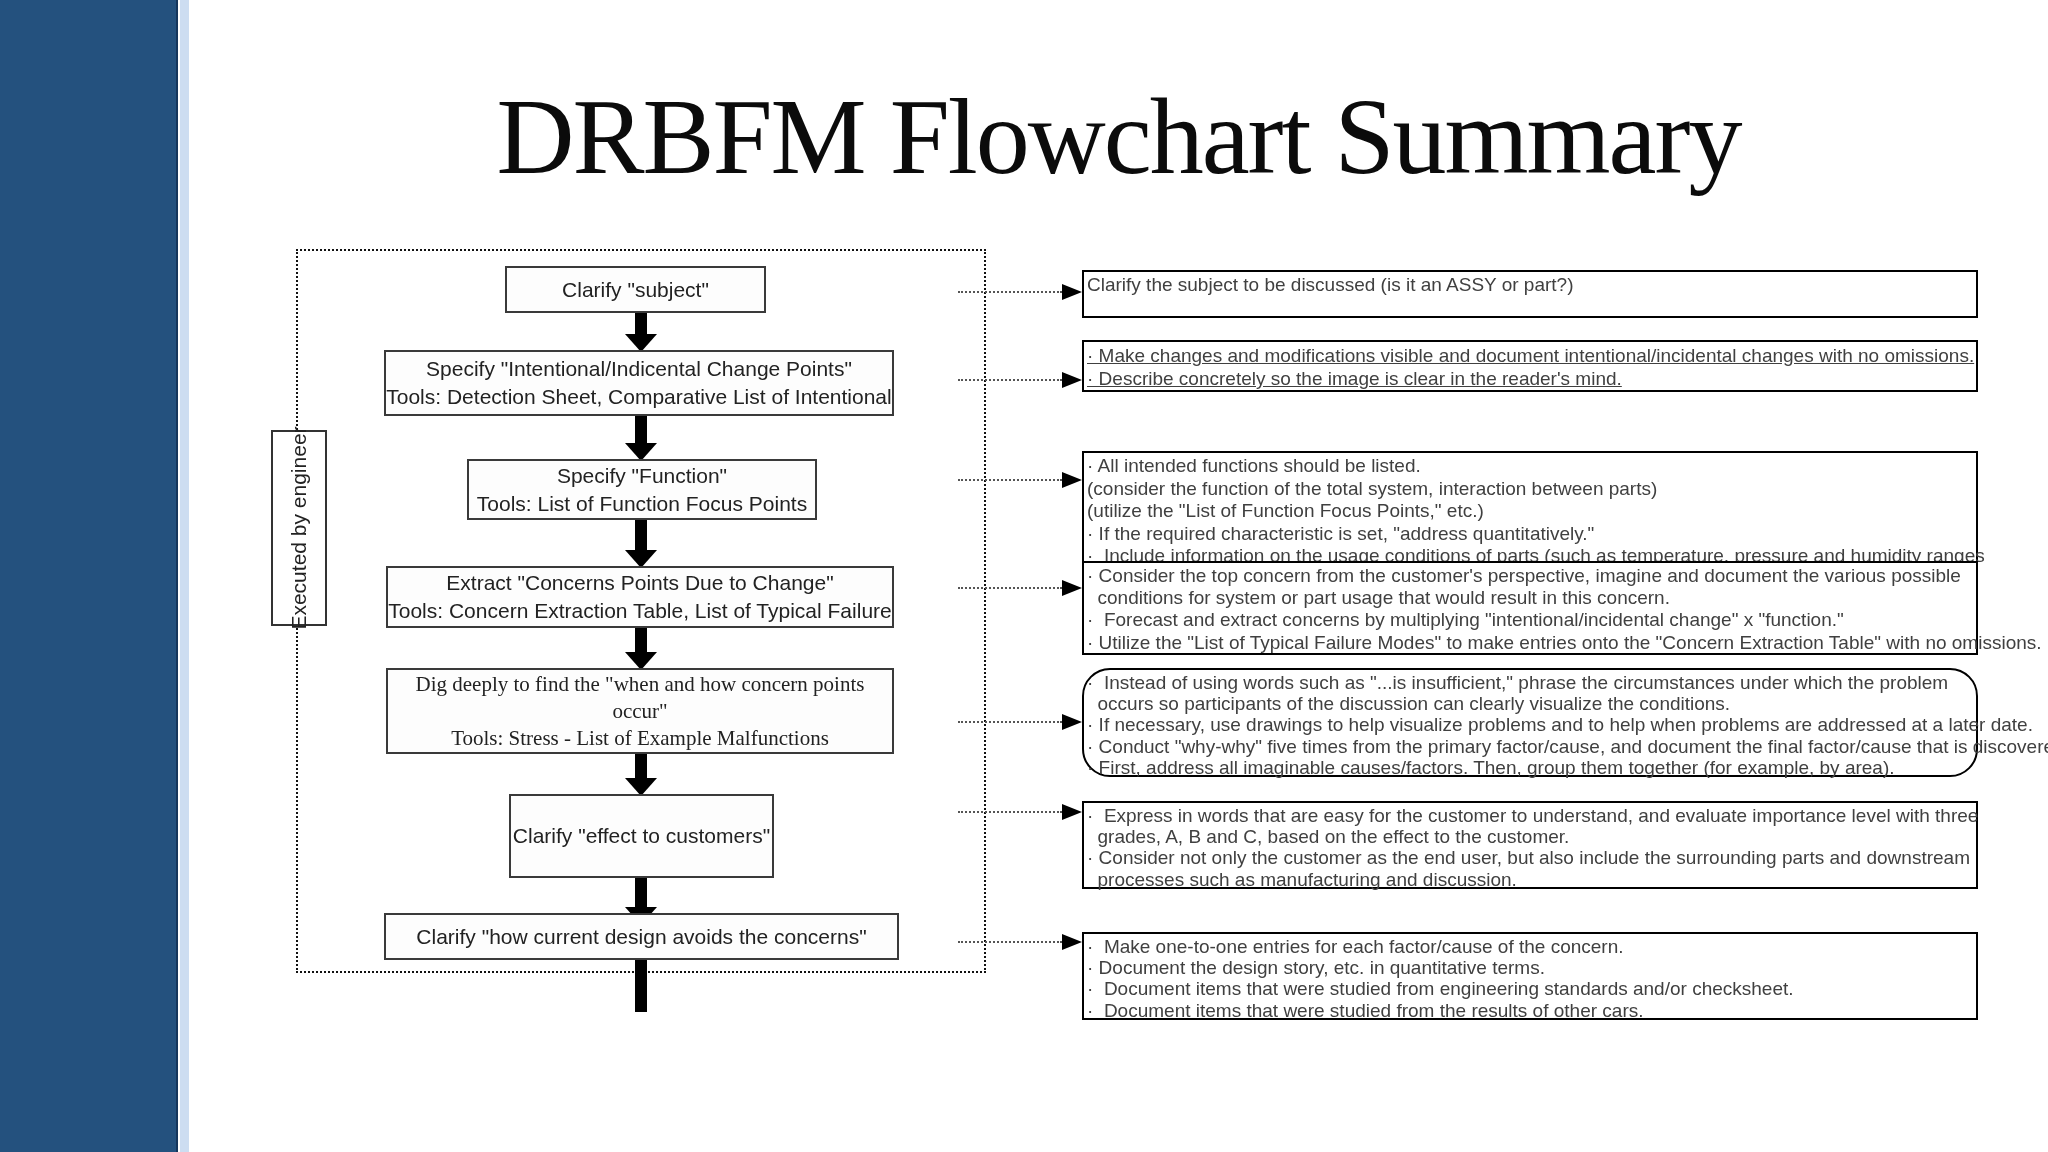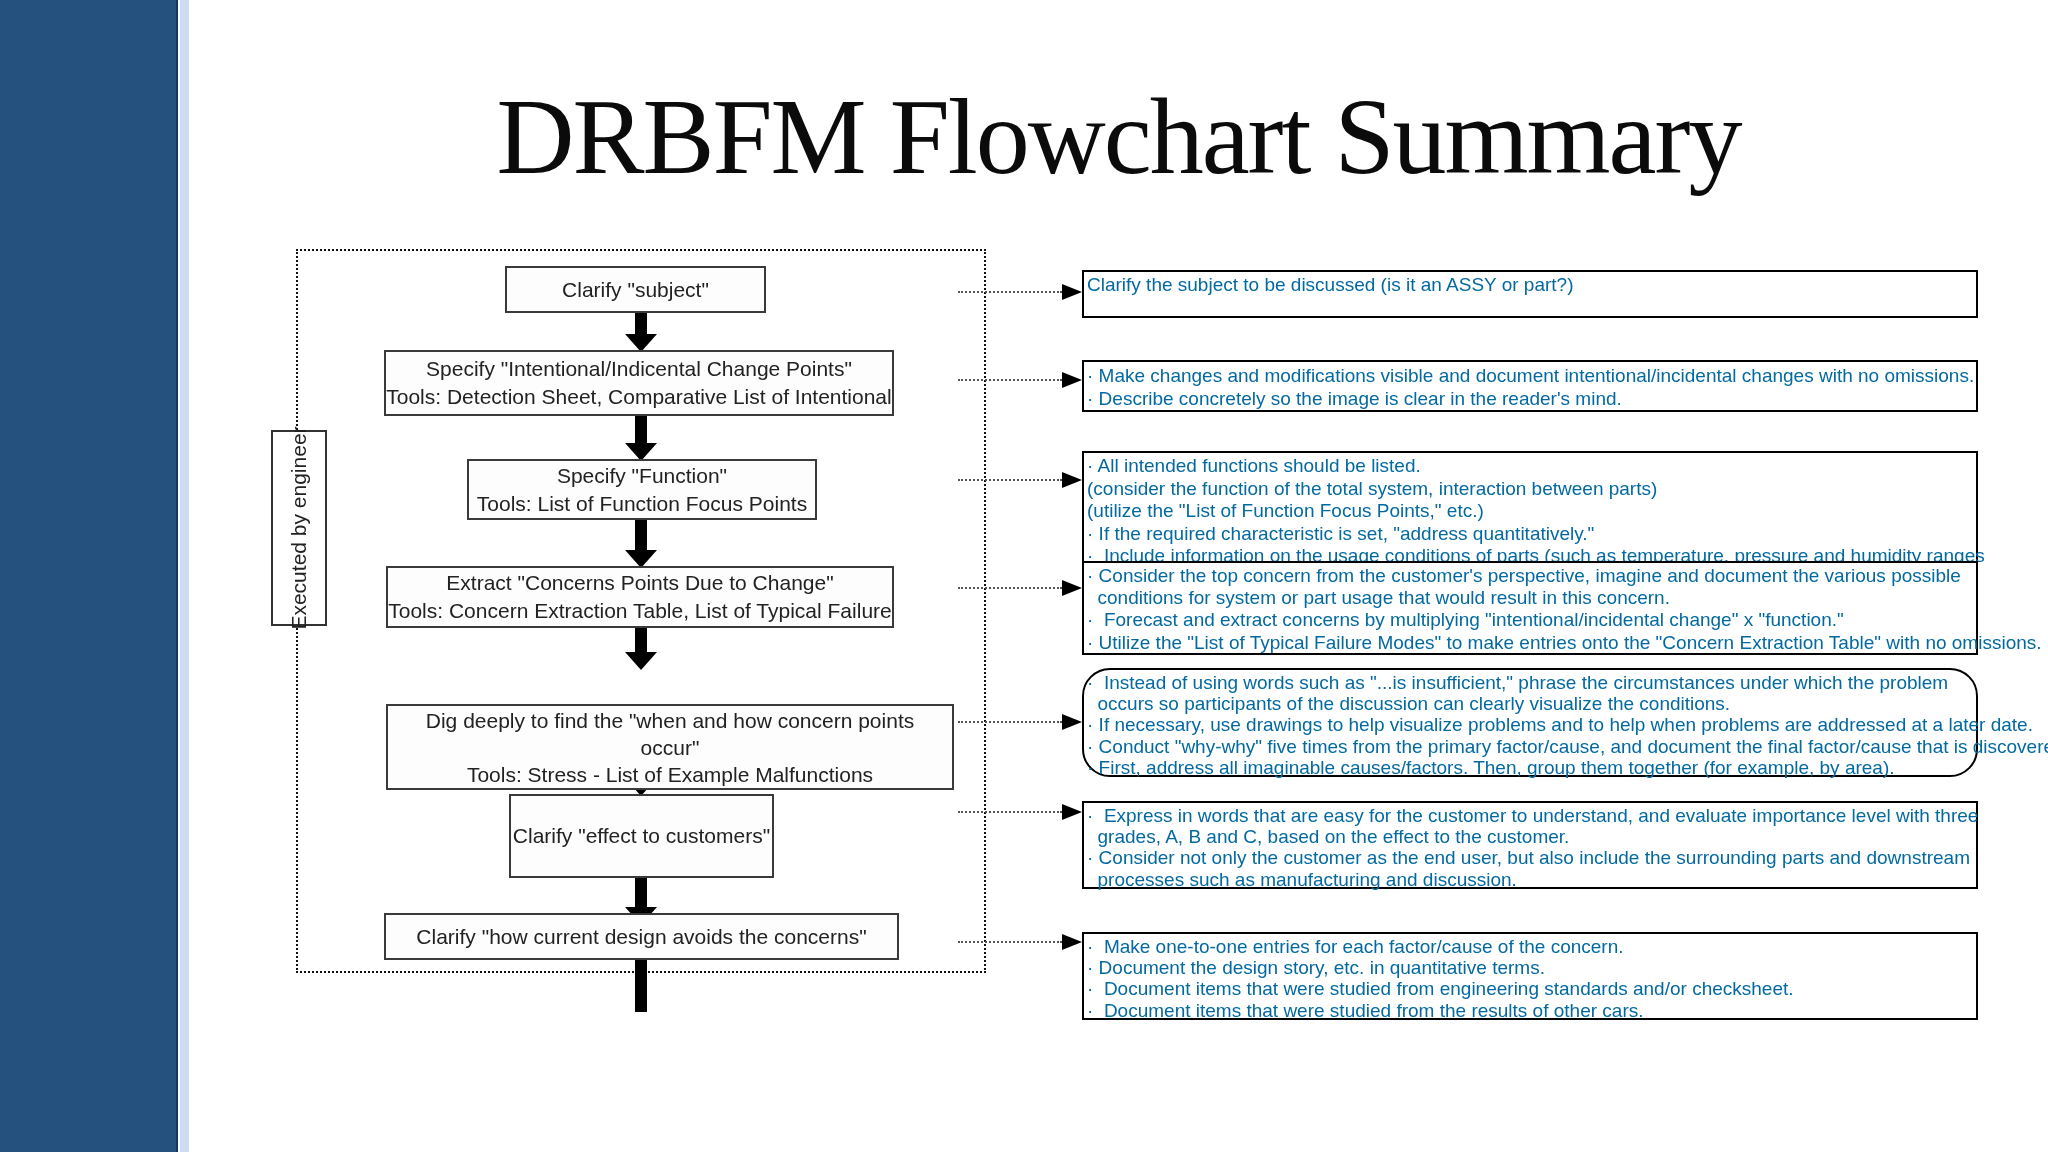--- a/index.html
+++ b/index.html
@@ -27,21 +27,21 @@
   .fb{
     position:absolute;background:#fdfdfd;border:2px solid #3a3a3a;
     display:flex;align-items:center;justify-content:center;text-align:center;
     font-size:21px;line-height:28px;white-space:pre-line;color:#222;
     z-index:3;
   }
   .fb1{left:505px;top:266px;width:261px;height:47px;}
   .fb2{left:384px;top:350px;width:510px;height:66px;}
   .fb3{left:467px;top:459px;width:350px;height:61px;}
   .fb4{left:386px;top:566px;width:508px;height:62px;}
-  .fb5{left:386px;top:704px;width:568px;height:86px;line-height:27px;}
+  .fb5{left:386px;top:668px;width:508px;height:86px;line-height:27px;font-family:Liberation Serif, serif;}
   .fb6{left:509px;top:794px;width:265px;height:84px;}
   .fb7{left:384px;top:913px;width:515px;height:47px;}
 
   
   .varrow{position:absolute;width:32px;z-index:2;}
   .varrow::before{content:"";position:absolute;left:10px;top:0;width:12px;bottom:16px;background:#000;}
   .varrow::after{content:"";position:absolute;left:0;bottom:0;width:0;height:0;
     border-left:16px solid transparent;border-right:16px solid transparent;border-top:18px solid #000;}
   .va1{left:625px;top:313px;height:39px;}
   .va2{left:625px;top:416px;height:45px;}
@@ -64,25 +64,25 @@
   
   .conn{position:absolute;left:958px;width:104px;height:0;border-top:2px dotted #555;z-index:5;}
   .conn::after{content:"";position:absolute;right:-20px;top:-9px;width:0;height:0;
     border-top:8px solid transparent;border-bottom:8px solid transparent;border-left:20px solid #000;}
   .c1{top:291px;} .c2{top:379px;} .c3{top:479px;} .c4{top:587px;}
   .c5{top:721px;} .c6{top:811px;} .c7{top:941px;}
 
   
   .note{
     position:absolute;left:1082px;width:896px;background:#fff;border:2px solid #000;
-    font-size:19px;line-height:22px;padding:2px 3px;overflow:visible;z-index:1;color:#0369a1;
+    font-size:19px;line-height:22px;padding:2px 3px;overflow:visible;z-index:1;color:#404040;
   }
   .note .note-line{white-space:pre;}
   .n1{top:270px;height:48px;}
-  .n2{top:360px;height:52px;line-height:23px;}
+  .n2{top:340px;height:52px;line-height:23px;text-decoration:underline;}
   .n3{top:451px;height:118px;line-height:22.6px;}
   .n4{top:561px;height:94px;line-height:22.2px;}
   .n5{top:668px;height:109px;line-height:21.2px;border-radius:28px;}
   .n6{top:801px;height:88px;line-height:21.2px;}
   .n7{top:932px;height:88px;line-height:21.2px;}
 </style>
 </head>
 <body>
 
 <div class="side-bar" style="background: rgb(36, 81, 126);"></div>

